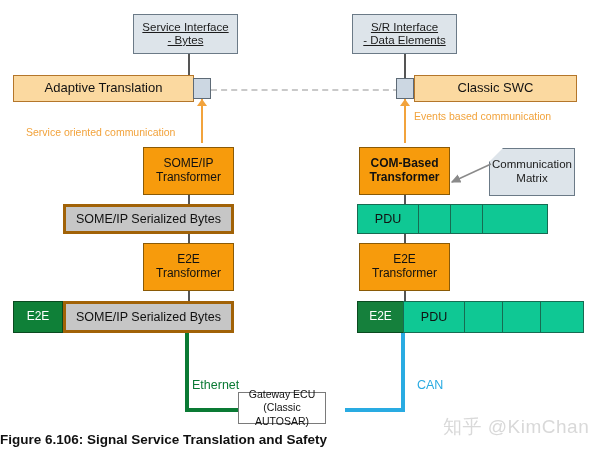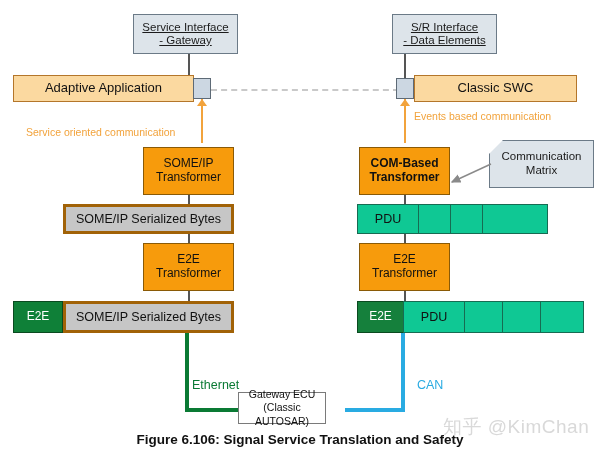--- a/index.html
+++ b/index.html
@@ -84,44 +84,44 @@
   .orangelbl{font-size:10.5px;color:#f2a33c;}
   .greenlbl{font-size:12.5px;color:#0a7a34;}
   .bluelbl{font-size:12.5px;color:#29abe2;}
   .gwbox{
     position:absolute;box-sizing:border-box;
     background:#ffffff;border:1px solid #7a7a7a;
     font-size:10.5px;color:#111;text-align:center;line-height:1.25;
     display:flex;flex-direction:column;align-items:center;justify-content:center;
   }
   .figcap{
-    position:absolute;left:0;width:600px;text-align:center;
+    position:absolute;left:0;width:600px;
     font-size:13.5px;font-weight:bold;color:#111;
   }
   .watermark{
     position:absolute;font-size:19px;color:#d9d9d9;white-space:nowrap;
     letter-spacing:0.5px;
   }
 </style>
 </head>
 <body>
 
 <div id="stage">
 
   <div class="box iface" style="left:133px;top:14px;width:105px;height:40px;">
     <div>
       <span>Service Interface</span><br>
-      <span>- Gateway</span>
+      <span>- Bytes</span>
     </div>
   </div>
 
   <div class="vline" style="left:188px;top:54px;height:25px;"></div>
 
   <div class="box appbar" style="left:13px;top:75px;width:181px;height:27px;">
-    <span>Adaptive Application</span>
+    <span>Adaptive Translation</span>
   </div>
 
   <div class="box port" style="left:193px;top:78px;width:18px;height:21px;"></div>
 
   <div class="dash" style="left:211px;top:89px;width:188px;"></div>
 
   <div class="oarrow" style="left:201px;top:99px;height:44px;"></div>
 
   <div class="lbl orangelbl" style="left:26px;top:126px;">Service oriented communication</div>
 
@@ -149,21 +149,21 @@
     <span>E2E</span>
   </div>
   <div class="box graybytes" style="left:63px;top:301px;width:171px;height:32px;">
     <span>SOME/IP Serialized Bytes</span>
   </div>
 
   <div class="greenline" style="left:185px;top:333px;width:4px;height:79px;"></div>
   <div class="greenline" style="left:185px;top:408px;width:63px;height:4px;"></div>
   <div class="lbl greenlbl" style="left:192px;top:378px;">Ethernet</div>
 
-  <div class="box iface" style="left:352px;top:14px;width:105px;height:40px;margin-left:40px;">
+  <div class="box iface" style="left:352px;top:14px;width:105px;height:40px;">
     <div>
       <span>S/R Interface</span><br>
       <span>- Data Elements</span>
     </div>
   </div>
 
   <div class="vline" style="left:404px;top:54px;height:25px;"></div>
 
   <div class="box port" style="left:396px;top:78px;width:18px;height:21px;"></div>
 
@@ -173,21 +173,21 @@
 
   <div class="oarrow" style="left:404px;top:99px;height:44px;"></div>
 
   <div class="lbl orangelbl" style="left:414px;top:110px;">Events based communication</div>
 
   <div class="box xform" style="left:359px;top:147px;width:91px;height:48px;font-weight:bold;">
     <span>COM-Based</span>
     <span>Transformer</span>
   </div>
 
-  <div class="callout" style="left:489px;top:140px;width:105px;height:48px;">
+  <div class="callout" style="left:489px;top:148px;width:86px;height:48px;">
     <div>
       <span>Communication</span><br>
       <span>Matrix</span>
     </div>
   </div>
 
   <svg class="garrow" width="45" height="35" style="left:448px;top:160px;">
     <defs>
       <marker id="greyhead" markerWidth="7" markerHeight="7" refX="6" refY="3.2" orient="auto">
         <polygon points="0 0, 7 3.2, 0 6.4" fill="#8a8a8a"></polygon>

